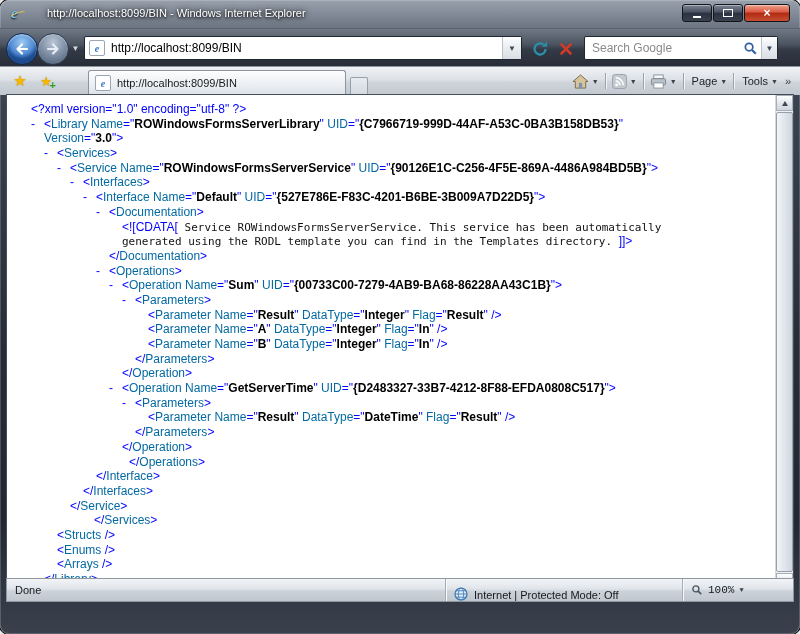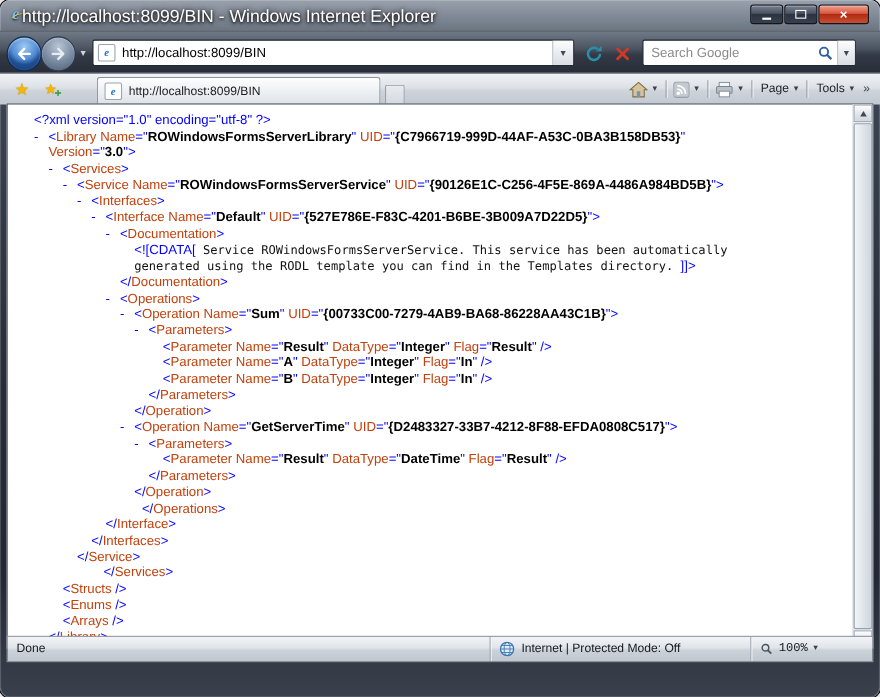--- a/index.html
+++ b/index.html
@@ -7,21 +7,21 @@
 
   .window{position:relative;width:800px;height:634px;border-radius:9px;overflow:hidden;
     background:linear-gradient(180deg,#99a1ad 0%,#5b6472 6%,#3a4250 16%,#272c37 55%,#222733 82%,#3a414d 100%);
     box-shadow:inset 0 0 0 1px rgba(255,255,255,.18),0 0 0 1px #0a0c10;}
 
   
   .titlebar{position:absolute;top:0;left:0;right:0;height:28px;}
   .ie-icon{position:absolute;left:9px;top:5px;width:18px;height:17px;}
   .ie-e{position:absolute;left:2px;top:0;color:#6cc1f5;font:bold italic 15px "Liberation Serif",serif;text-shadow:0 1px 2px #000;}
   .ie-swoosh{position:absolute;left:0;top:7px;width:17px;height:7px;border:1.4px solid transparent;border-top-color:#e8c04a;border-radius:50%;transform:rotate(-18deg);}
-  .wtitle{position:absolute;left:20px;top:7px;color:#fff;font-size:16px;text-shadow:0 1px 3px #000,0 0 6px rgba(0,0,0,.8);white-space:nowrap;}
+  .wtitle{position:absolute;left:47px;top:7px;color:#fff;font-size:11px;text-shadow:0 1px 3px #000,0 0 6px rgba(0,0,0,.8);white-space:nowrap;}
   .winbtns{position:absolute;top:4px;right:10px;display:flex;gap:1px;}
   .wbtn{width:28px;height:16px;border:1px solid #11151c;border-radius:3px;box-shadow:inset 0 1px 0 rgba(255,255,255,.4);
     background:linear-gradient(#7c8493,#4a5261 45%,#2c3340 50%,#3a414e);color:#fff;}
   .wbtn.close{width:44px;background:linear-gradient(#f0a28f,#d9573f 45%,#b02a12 50%,#c74f33);font-size:12px;font-weight:bold;}
   .glyph-min{width:8px;height:2px;background:#fff;margin-top:7px;}
   .glyph-max{width:8px;height:6px;border:1.5px solid #fff;}
 
   
   .navbar{position:absolute;top:28px;left:0;right:0;height:38px;
     background:linear-gradient(180deg,#6f7885 0%,#4c5462 40%,#333a46 55%,#272c36 100%);
@@ -62,35 +62,35 @@
   .cmd .lbl{margin-left:2px;}
   .vsep{width:1px;height:16px;background:#9aa2ac;box-shadow:1px 0 0 #f3f5f7;margin:0 2px;}
   .chev{font-size:11px;color:#39414d;padding:0 3px;}
 
   
   .contentframe{position:absolute;top:94px;left:6px;width:788px;height:496px;background:#fff;border:1px solid #454f5c;box-sizing:border-box;display:flex;}
   .xmlpane{flex:1;overflow:hidden;padding-top:7px;}
   .xline{white-space:pre;font-size:12px;line-height:14.7px;height:14.7px;}
   .dash{display:inline-block;width:13px;color:#0000ff;}
   .xm{color:#0000ff;}
-  .xt{color:#c2410c;}
+  .xt{color:#0369a1;}
   .xv{color:#000;font-weight:bold;}
   .xc{font-family:"DejaVu Sans Mono","Liberation Mono",monospace;font-size:11px;color:#111;}
   .scrollbar{width:17px;background:#eef1f5;border-left:1px solid #d3d9df;display:flex;flex-direction:column;}
   .sb-btn{height:16px;background:linear-gradient(#fefefe,#e3e7ec 50%,#d1d7de);border:1px solid #a6aeb8;box-sizing:border-box;flex:none;}
   .tri-up{width:0;height:0;border-left:3.5px solid transparent;border-right:3.5px solid transparent;border-bottom:5px solid #3f4854;}
   .tri-down{width:0;height:0;border-left:3.5px solid transparent;border-right:3.5px solid transparent;border-top:5px solid #3f4854;}
   .sb-thumb{flex:1;background:linear-gradient(90deg,#f2f5f8,#cfd6de);border:1px solid #95a0ac;border-radius:2px;box-sizing:border-box;margin:1px 0;}
 
   
   .statusbar{position:absolute;top:578px;left:6px;width:788px;height:24px;
     background:linear-gradient(#f2f4f7 0%,#e0e4e9 45%,#ccd2d9 55%,#c0c7cf 100%);
     border:1px solid #8f97a1;box-sizing:border-box;display:flex;align-items:center;font-size:11px;color:#15181d;}
   .status-done{margin-left:8px;flex:1;white-space:nowrap;overflow:hidden;}
-  .zone{display:flex;align-items:center;width:228px;gap:6px;border-left:1px solid #a6adb6;box-shadow:inset 1px 0 0 #f6f8fa;padding-left:8px;height:100%;flex:none;}
+  .zone{display:flex;align-items:flex-end;width:228px;gap:6px;border-left:1px solid #a6adb6;box-shadow:inset 1px 0 0 #f6f8fa;padding-left:8px;height:100%;flex:none;}
   .zoomsec{display:flex;align-items:center;width:102px;border-left:1px solid #a6adb6;box-shadow:inset 1px 0 0 #f6f8fa;padding-left:8px;height:100%;gap:5px;flex:none;font-family:Liberation Mono, monospace;}
   .zoom-dd{font-size:7px;color:#39414d;}
 </style>
 </head>
 <body>
 
 <div class="window">
 
   <div class="titlebar">
     <span class="ie-icon">

